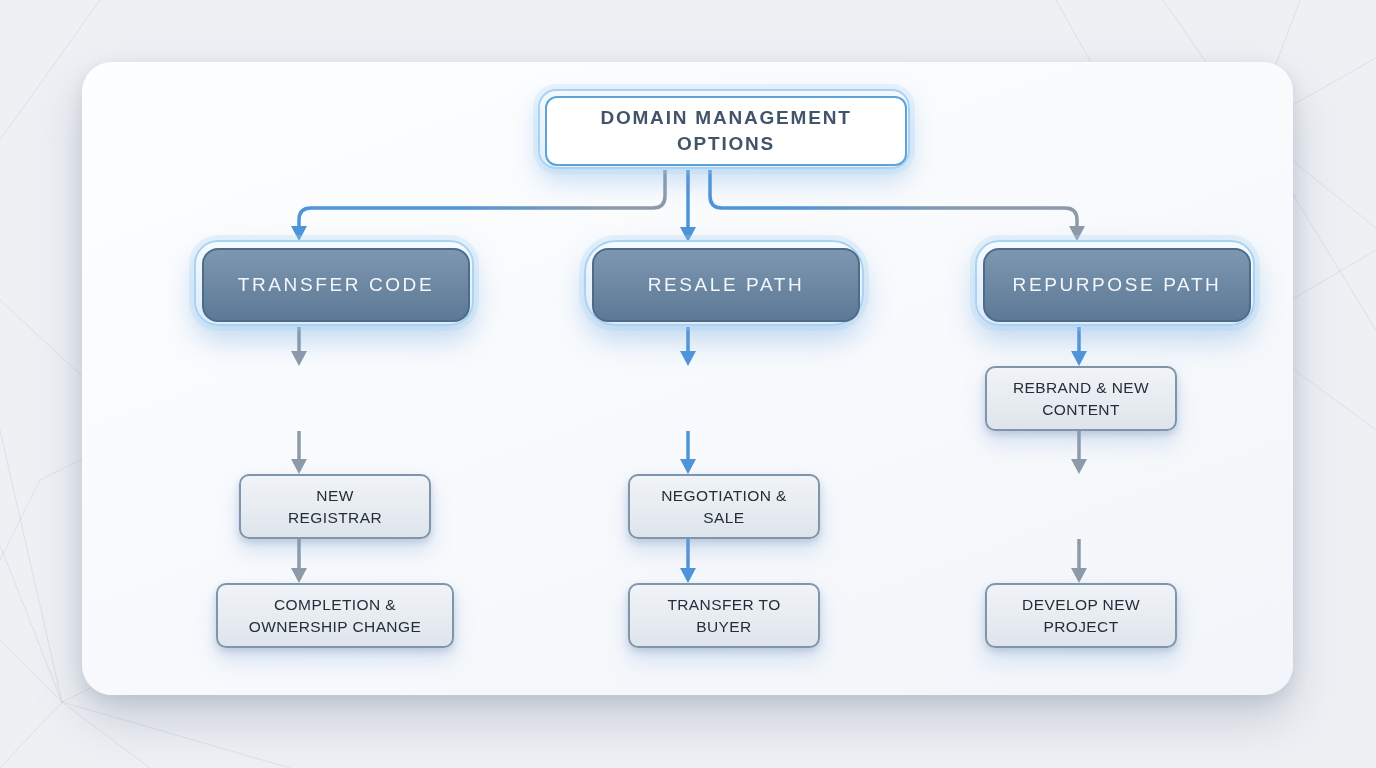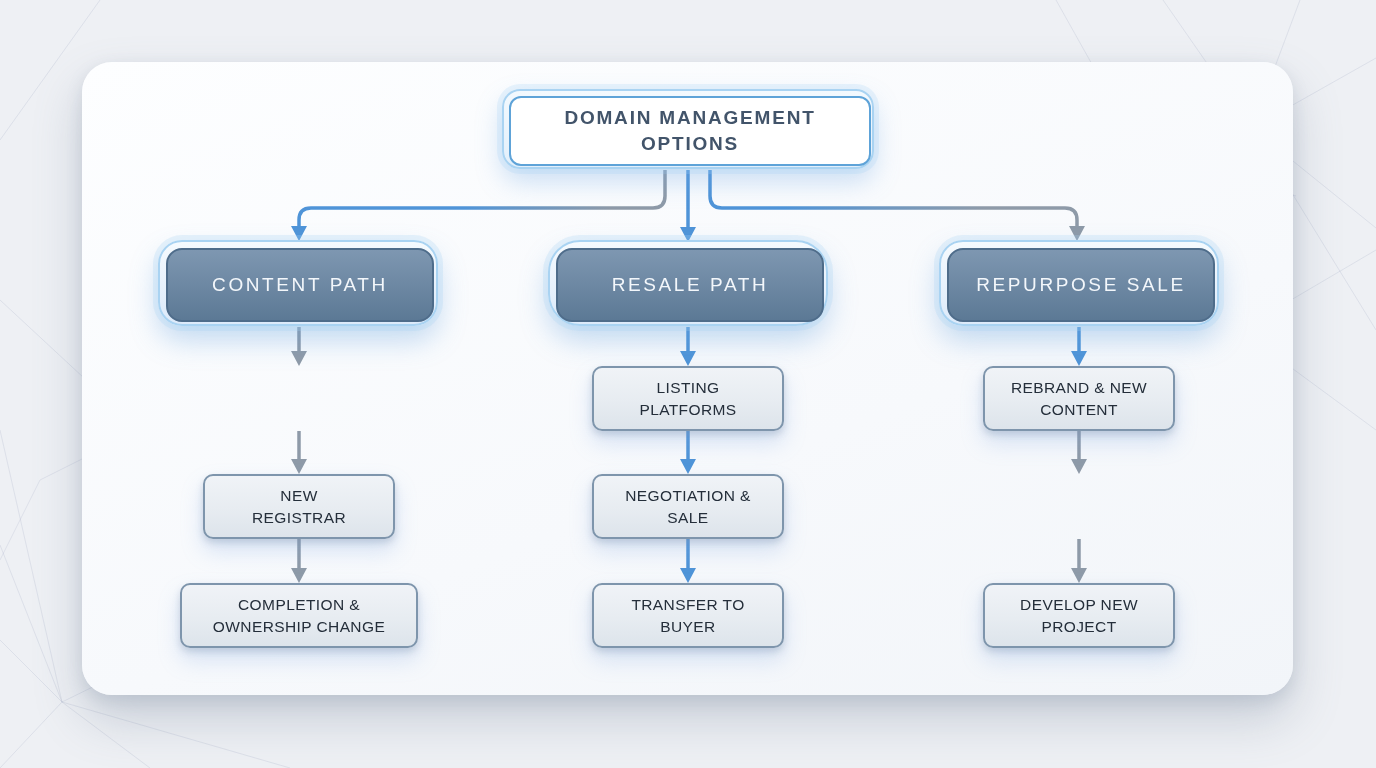--- a/index.html
+++ b/index.html
@@ -29,21 +29,21 @@
     box-shadow: 0 24px 48px rgba(110,125,150,.30), 0 6px 16px rgba(110,125,150,.18);
   }
 
   .connectors { position: absolute; left: 0; top: 0; z-index: 2; pointer-events: none; }
   .stroke-blue { stroke: var(--accent-blue, #4f94d8); }
   .stroke-gray { stroke: var(--connector-gray, #8e9aa8); }
   .fill-blue   { fill: var(--accent-blue, #4f94d8); }
   .fill-gray   { fill: var(--connector-gray, #8e9aa8); }
   .connectors path.line { fill: none; stroke-width: 3.5; }
 
-  .node { position: absolute; z-index: 3; box-sizing: border-box; }
+  .node { position: absolute; z-index: 3; box-sizing: border-box; margin-left: 36px; }
 
   
   .root-ring {
     left: 502px; top: 89px; width: 372px; height: 80px;
     border: 2px solid var(--ring-blue, #a9d3f2);
     border-radius: 18px;
     background: linear-gradient(180deg, #f3f9fe, #e2effb);
     padding: 5px;
     box-shadow: 0 0 0 5px rgba(166,210,244,.22), 0 12px 26px rgba(110,165,225,.35);
   }
@@ -88,21 +88,21 @@
     border-radius: 10px;
     background: linear-gradient(180deg, #f0f3f7 0%, #e7ecf1 55%, #dde4eb 100%);
     display: flex; align-items: center; justify-content: center;
     color: var(--text-dark, #242e3a);
     font-size: 15.5px; font-weight: 500; letter-spacing: .4px;
     text-align: center; line-height: 1.4; white-space: pre-line;
     box-shadow: 0 4px 7px rgba(120,140,165,.30), 0 12px 22px rgba(130,170,225,.28);
   }
   .col1 { left: 203px; }
   .col2 { left: 592px; }
-  .col3 { left: 983px; }
+  .col3 { left: 949px; }
   .row1 { top: 366px; }
   .row2 { top: 474px; }
   .row3 { top: 583px; }
   #step-transfer-3 { left: 180px; width: 238px; }
 </style>
 </head>
 <body>
 
 <div id="stage">
 
@@ -176,36 +176,34 @@
       <polygon class="fill-gray" points="1071,568 1087,568 1079,583"></polygon>
     </g>
   </svg>
 
   <div class="node root-ring">
     <div class="root-box">DOMAIN MANAGEMENT
 OPTIONS</div>
   </div>
 
   <div class="node path-ring" id="ring-transfer">
-    <div class="path-box">CONTENT PATH</div>
+    <div class="path-box">TRANSFER CODE</div>
   </div>
   <div class="node path-ring" id="ring-resale">
     <div class="path-box">RESALE PATH</div>
   </div>
   <div class="node path-ring" id="ring-repurpose">
-    <div class="path-box">REPURPOSE SALE</div>
+    <div class="path-box">REPURPOSE PATH</div>
   </div>
 
   <div class="node step col1 row2">NEW
 REGISTRAR</div>
   <div class="node step row3" id="step-transfer-3">COMPLETION &amp;
 OWNERSHIP CHANGE</div>
 
-  <div class="node step col2 row1">LISTING
-PLATFORMS</div>
   <div class="node step col2 row2">NEGOTIATION &amp;
 SALE</div>
   <div class="node step col2 row3">TRANSFER TO
 BUYER</div>
 
   <div class="node step col3 row1">REBRAND &amp; NEW
 CONTENT</div>
   <div class="node step col3 row3">DEVELOP NEW
 PROJECT</div>
 

